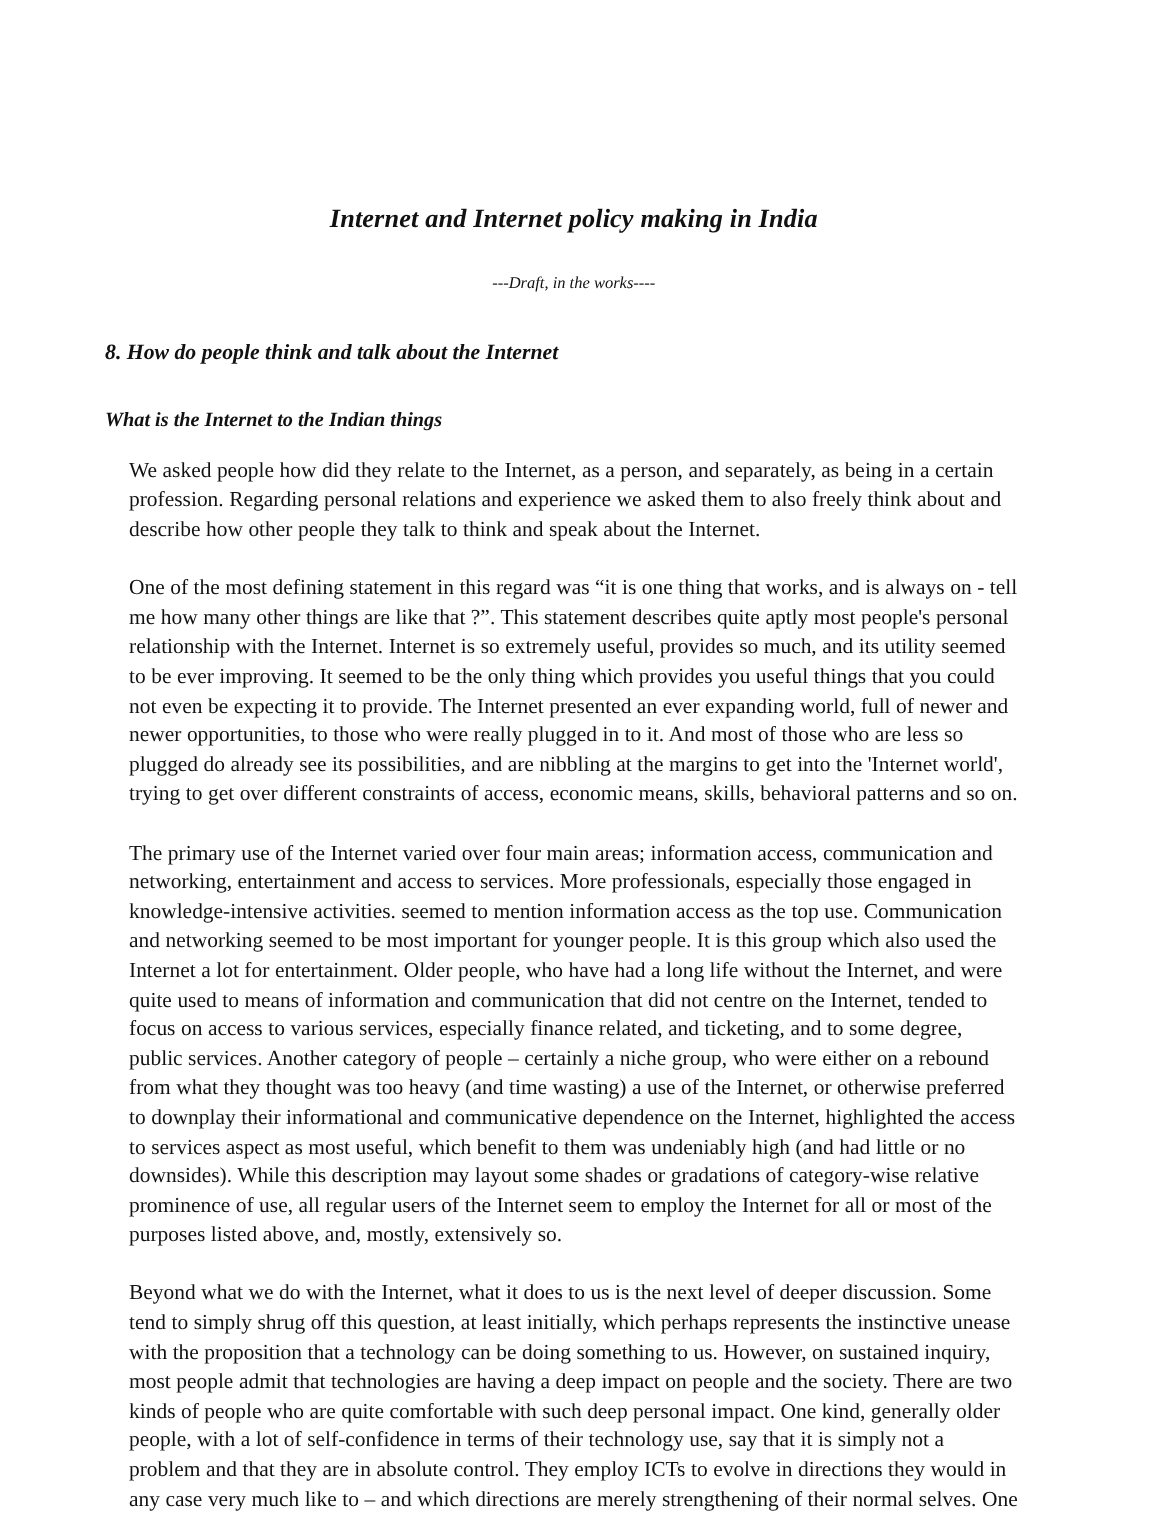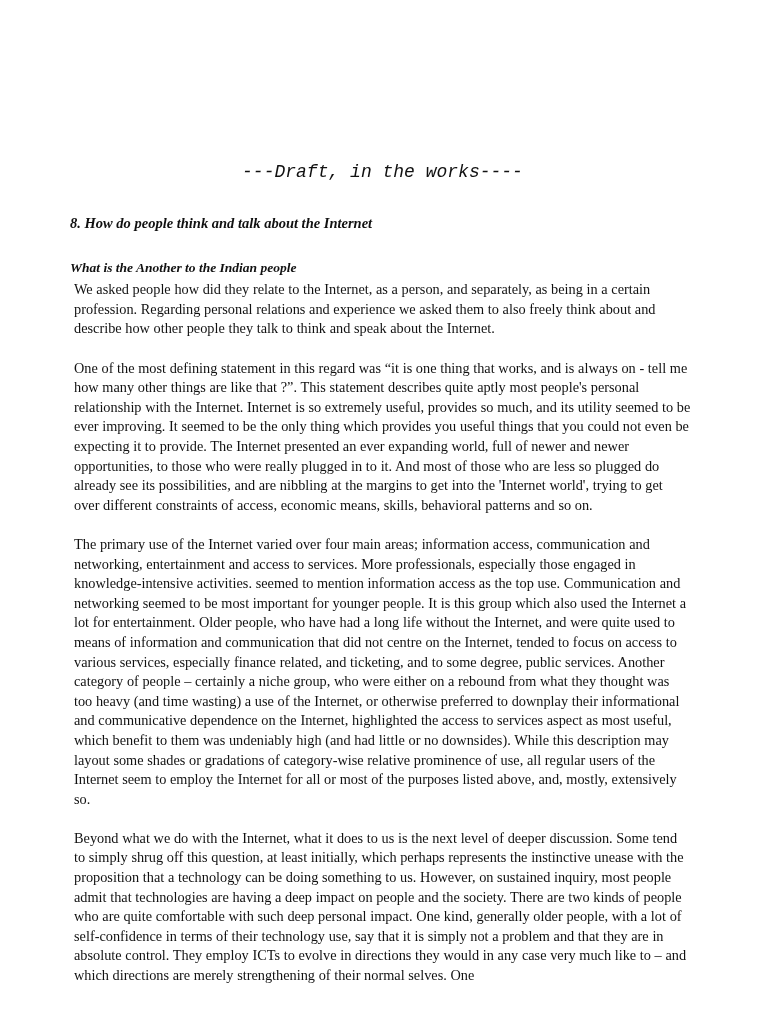--- a/index.html
+++ b/index.html
@@ -29,26 +29,25 @@
     font-size: 17.5px;
     font-weight: bold;
     font-style: italic;
     text-align: center;
     letter-spacing: 0.1px;
     margin: 0 0 0 0;
     line-height: 1.2;
   }
 
   .doc-subtitle {
-    font-size: 18px;
+    font-size: 11px;
     font-style: italic;
     text-align: center;
     margin: 27px 0 0 0;
     line-height: 1.2;
-    font-family: Liberation Mono, monospace;
   }
 
   .section-heading {
     font-size: 14.5px;
     font-weight: bold;
     font-style: italic;
     text-align: left;
     margin: 30px 0 0 0;
     line-height: 1.25;
   }
@@ -57,45 +56,46 @@
     font-size: 13.5px;
     font-weight: bold;
     font-style: italic;
     margin: 27px 0 0 0;
     line-height: 1.3;
   }
 
   p.body-text {
     font-size: 14.3px;
     line-height: 19.6px;
-    margin: 4px;
+    margin: 16px;
     text-align: left;
     word-spacing: 0.1px;
   }
 
   p.body-text.spaced {
     margin-top: 19.6px;
   }
 
   
   .page {
     filter: saturate(0);
   }
 </style>
 </head>
 <body>
 
 <div class="page">
 
+  <h1 class="doc-title">Internet and Internet policy making in India</h1>
 
   <div class="doc-subtitle">---Draft, in the works----</div>
 
   <h2 class="section-heading">8. How do people think and talk about the Internet</h2>
 
-  <h3 class="sub-heading">What is the Another to the Indian people</h3>
+  <h3 class="sub-heading">What is the Internet to the Indian things</h3>
 
   <p class="body-text">We asked people how did they relate to the Internet, as a person, and separately, as being in a certain profession. Regarding personal relations and experience we asked them to also freely think about and describe how other people they talk to think and speak about the Internet.</p>
 
   <p class="body-text spaced">One of the most defining statement in this regard was “it is one thing that works, and is always on - tell me how many other things are like that ?”. This statement describes quite aptly most people's personal relationship with the Internet. Internet is so extremely useful, provides so much, and its utility seemed to be ever improving. It seemed to be the only thing which provides you useful things that you could not even be expecting it to provide. The Internet presented an ever expanding world, full of newer and newer opportunities, to those who were really plugged in to it. And most of those who are less so plugged do already see its possibilities, and are nibbling at the margins to get into the 'Internet world', trying to get over different constraints of access, economic means, skills, behavioral patterns and so on.</p>
 
   <p class="body-text spaced">The primary use of the Internet varied over four main areas; information access, communication and networking, entertainment and access to services. More professionals, especially those engaged in knowledge-intensive activities. seemed to mention information access as the top use. Communication and networking seemed to be most important for younger people. It is this group which also used the Internet a lot for entertainment. Older people, who have had a long life without the Internet, and were quite used to means of information and communication that did not centre on the Internet, tended to focus on access to various services, especially finance related, and ticketing, and to some degree, public services. Another category of people – certainly a niche group, who were either on a rebound from what they thought was too heavy (and time wasting) a use of the Internet, or otherwise preferred to downplay their informational and communicative dependence on the Internet, highlighted the access to services aspect as most useful, which benefit to them was undeniably high (and had little or no downsides). While this description may layout some shades or gradations of category-wise relative prominence of use, all regular users of the Internet seem to employ the Internet for all or most of the purposes listed above, and, mostly, extensively so.</p>
 
   <p class="body-text spaced">Beyond what we do with the Internet, what it does to us is the next level of deeper discussion. Some tend to simply shrug off this question, at least initially, which perhaps represents the instinctive unease with the proposition that a technology can be doing something to us. However, on sustained inquiry, most people admit that technologies are having a deep impact on people and the society. There are two kinds of people who are quite comfortable with such deep personal impact. One kind, generally older people, with a lot of self-confidence in terms of their technology use, say that it is simply not a problem and that they are in absolute control. They employ ICTs to evolve in directions they would in any case very much like to – and which directions are merely strengthening of their normal selves. One</p>
 
 </div>

